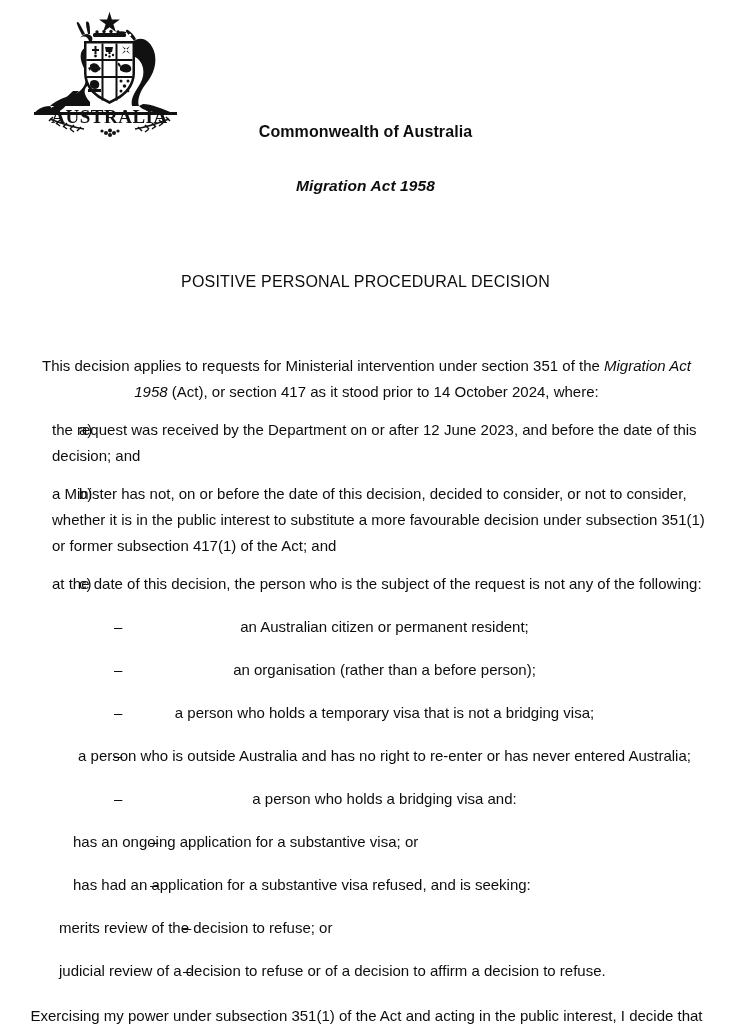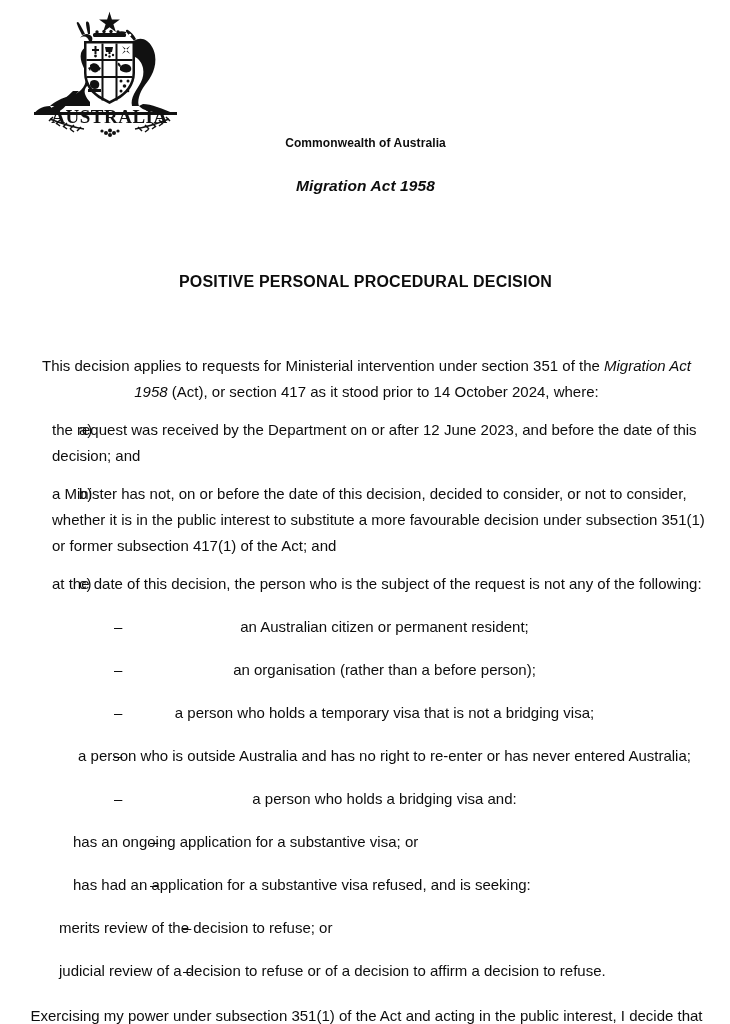--- a/index.html
+++ b/index.html
@@ -28,36 +28,36 @@
   #crest svg { display: block; width: 175px; height: 130px; }
 
   
   .center-block {
     position: absolute;
     left: 26px;
     width: 679px;
     text-align: center;
   }
   #org-line {
-    top: 136px;
-    font-size: 12px;
+    top: 123px;
+    font-size: 16px;
     font-weight: bold;
     letter-spacing: 0.1px;
   }
   #act-line {
     top: 177px;
     font-size: 15.5px;
     font-style: italic;
     font-weight: bold;
     letter-spacing: 0.1px;
   }
   #doc-title {
     top: 271px;
     font-size: 16px;
-    font-weight: bold;
+    font-weight: normal;
     line-height: 21px;
     letter-spacing: 0.2px;
   }
   #doc-title .t-line { display: block; }
 
   
   #body-col {
     position: absolute;
     left: 26px;
     top: 353px;

